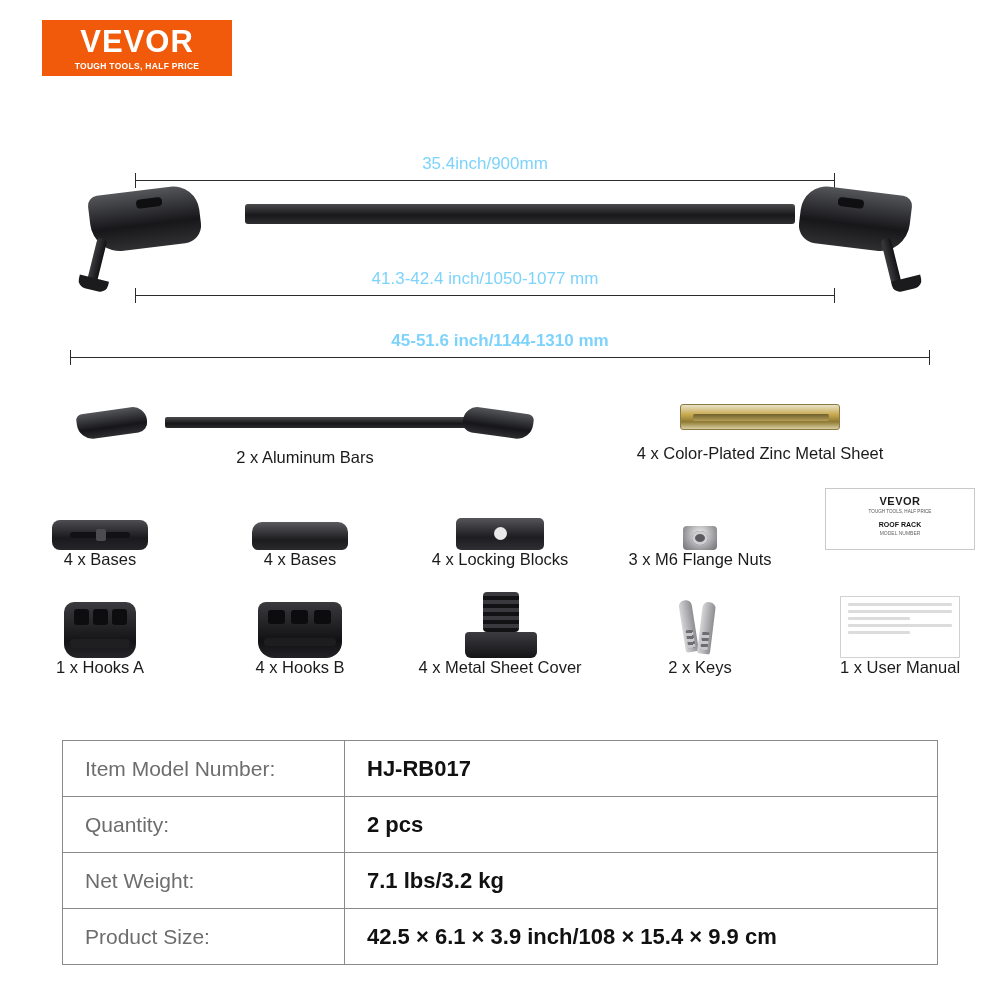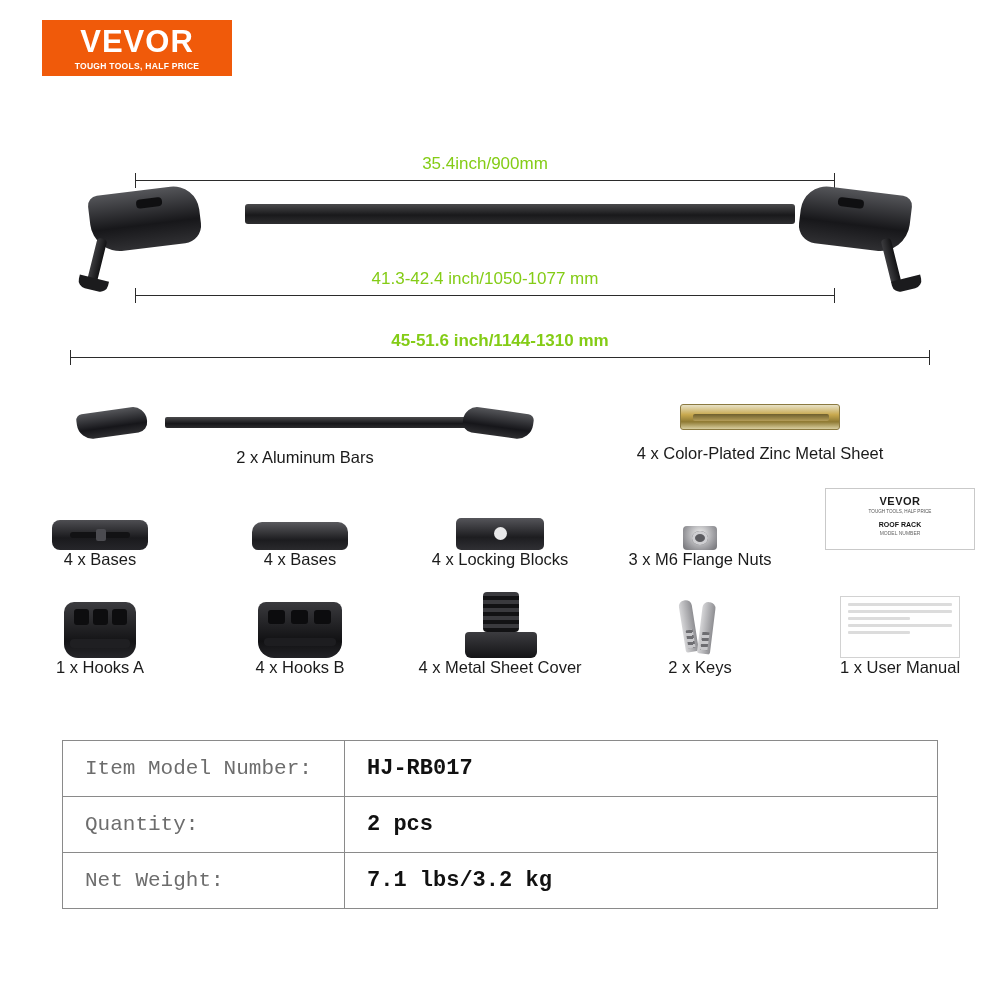--- a/index.html
+++ b/index.html
@@ -76,21 +76,21 @@
 
   
   .dim { position: absolute; height: 1px; background: #2b2b2b; }
   .dim .tickL, .dim .tickR {
     position: absolute; top: -7px; width: 1px; height: 15px; background: #2b2b2b;
   }
   .dim .tickL { left: 0; }
   .dim .tickR { right: 0; }
   .dim-label {
     position: absolute; width: 100%; text-align: center;
-    font-size: 17px; color: #84cc16; top: -26px;
+    font-size: 17px; color: #7dd3fc; top: -26px;
   }
 
   
   .parts { position: absolute; left: 0; top: 392px; width: 1000px; }
   .caption {
     text-align: center; font-size: 16.5px; color: #1b1b1b;
   }
 
   .row1 { position: absolute; left: 0; top: 0; width: 1000px; height: 92px; }
   .bars-cell { position: absolute; left: 55px; top: 8px; width: 500px; }
@@ -251,21 +251,21 @@
   }
   .umanual .ln.s { width: 60%; }
 
   
   .spec {
     position: absolute; left: 62px; top: 740px; width: 876px;
     border: 1px solid #8a8a8a; border-collapse: collapse;
   }
   .spec td {
     border: 1px solid #8a8a8a; height: 56px; padding: 14px 22px;
-    font-size: 21px; vertical-align: middle; font-family: Liberation Mono, monospace;
+    font-size: 21px; vertical-align: middle;
   }
   .spec td.k { width: 282px; color: #6d6d6d; font-size: 21px; }
   .spec td.v { color: #111; font-weight: bold; font-size: 22px; }
 </style>
 </head>
 <body>
 
 <div class="brand">
   <div class="brand-name">VEVOR</div>
   <div class="brand-tag">TOUGH TOOLS, HALF PRICE</div>
@@ -447,14 +447,18 @@
     <td class="v">HJ-RB017</td>
   </tr>
   <tr>
     <td class="k">Quantity:</td>
     <td class="v">2 pcs</td>
   </tr>
   <tr>
     <td class="k">Net Weight:</td>
     <td class="v">7.1 lbs/3.2 kg</td>
   </tr>
+  <tr>
+    <td class="k">Product Size:</td>
+    <td class="v">42.5 × 6.1 × 3.9 inch/108 × 15.4 × 9.9 cm</td>
+  </tr>
 </tbody>
   </table>
 
 </body></html>

